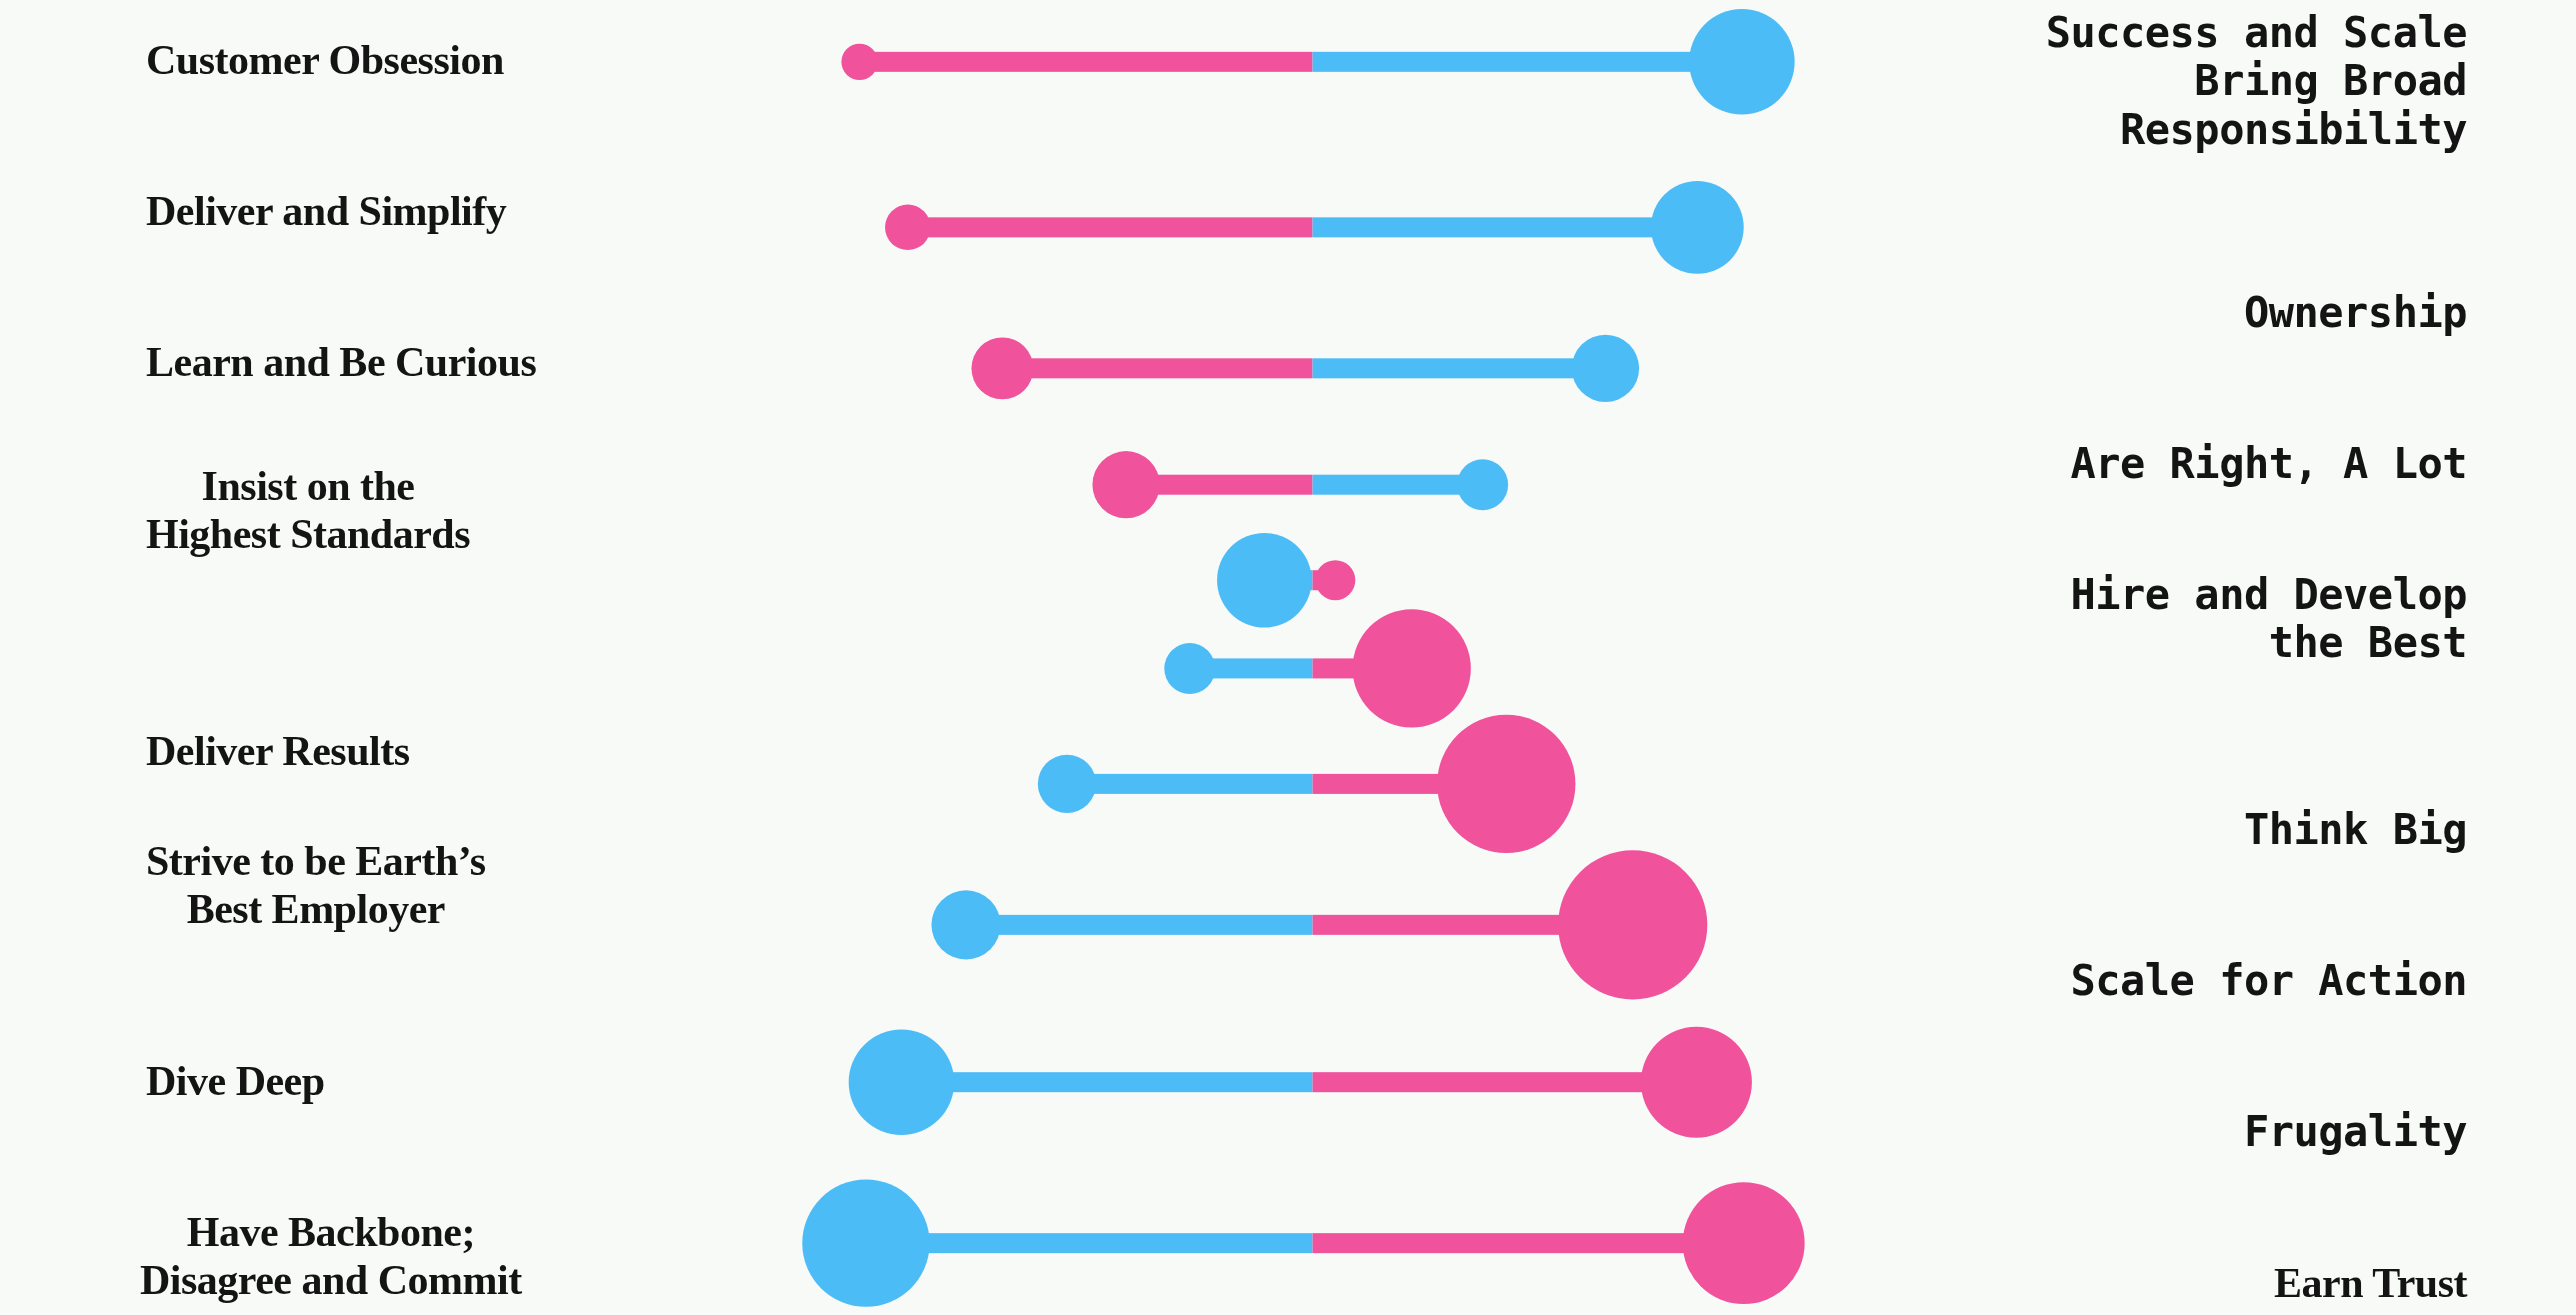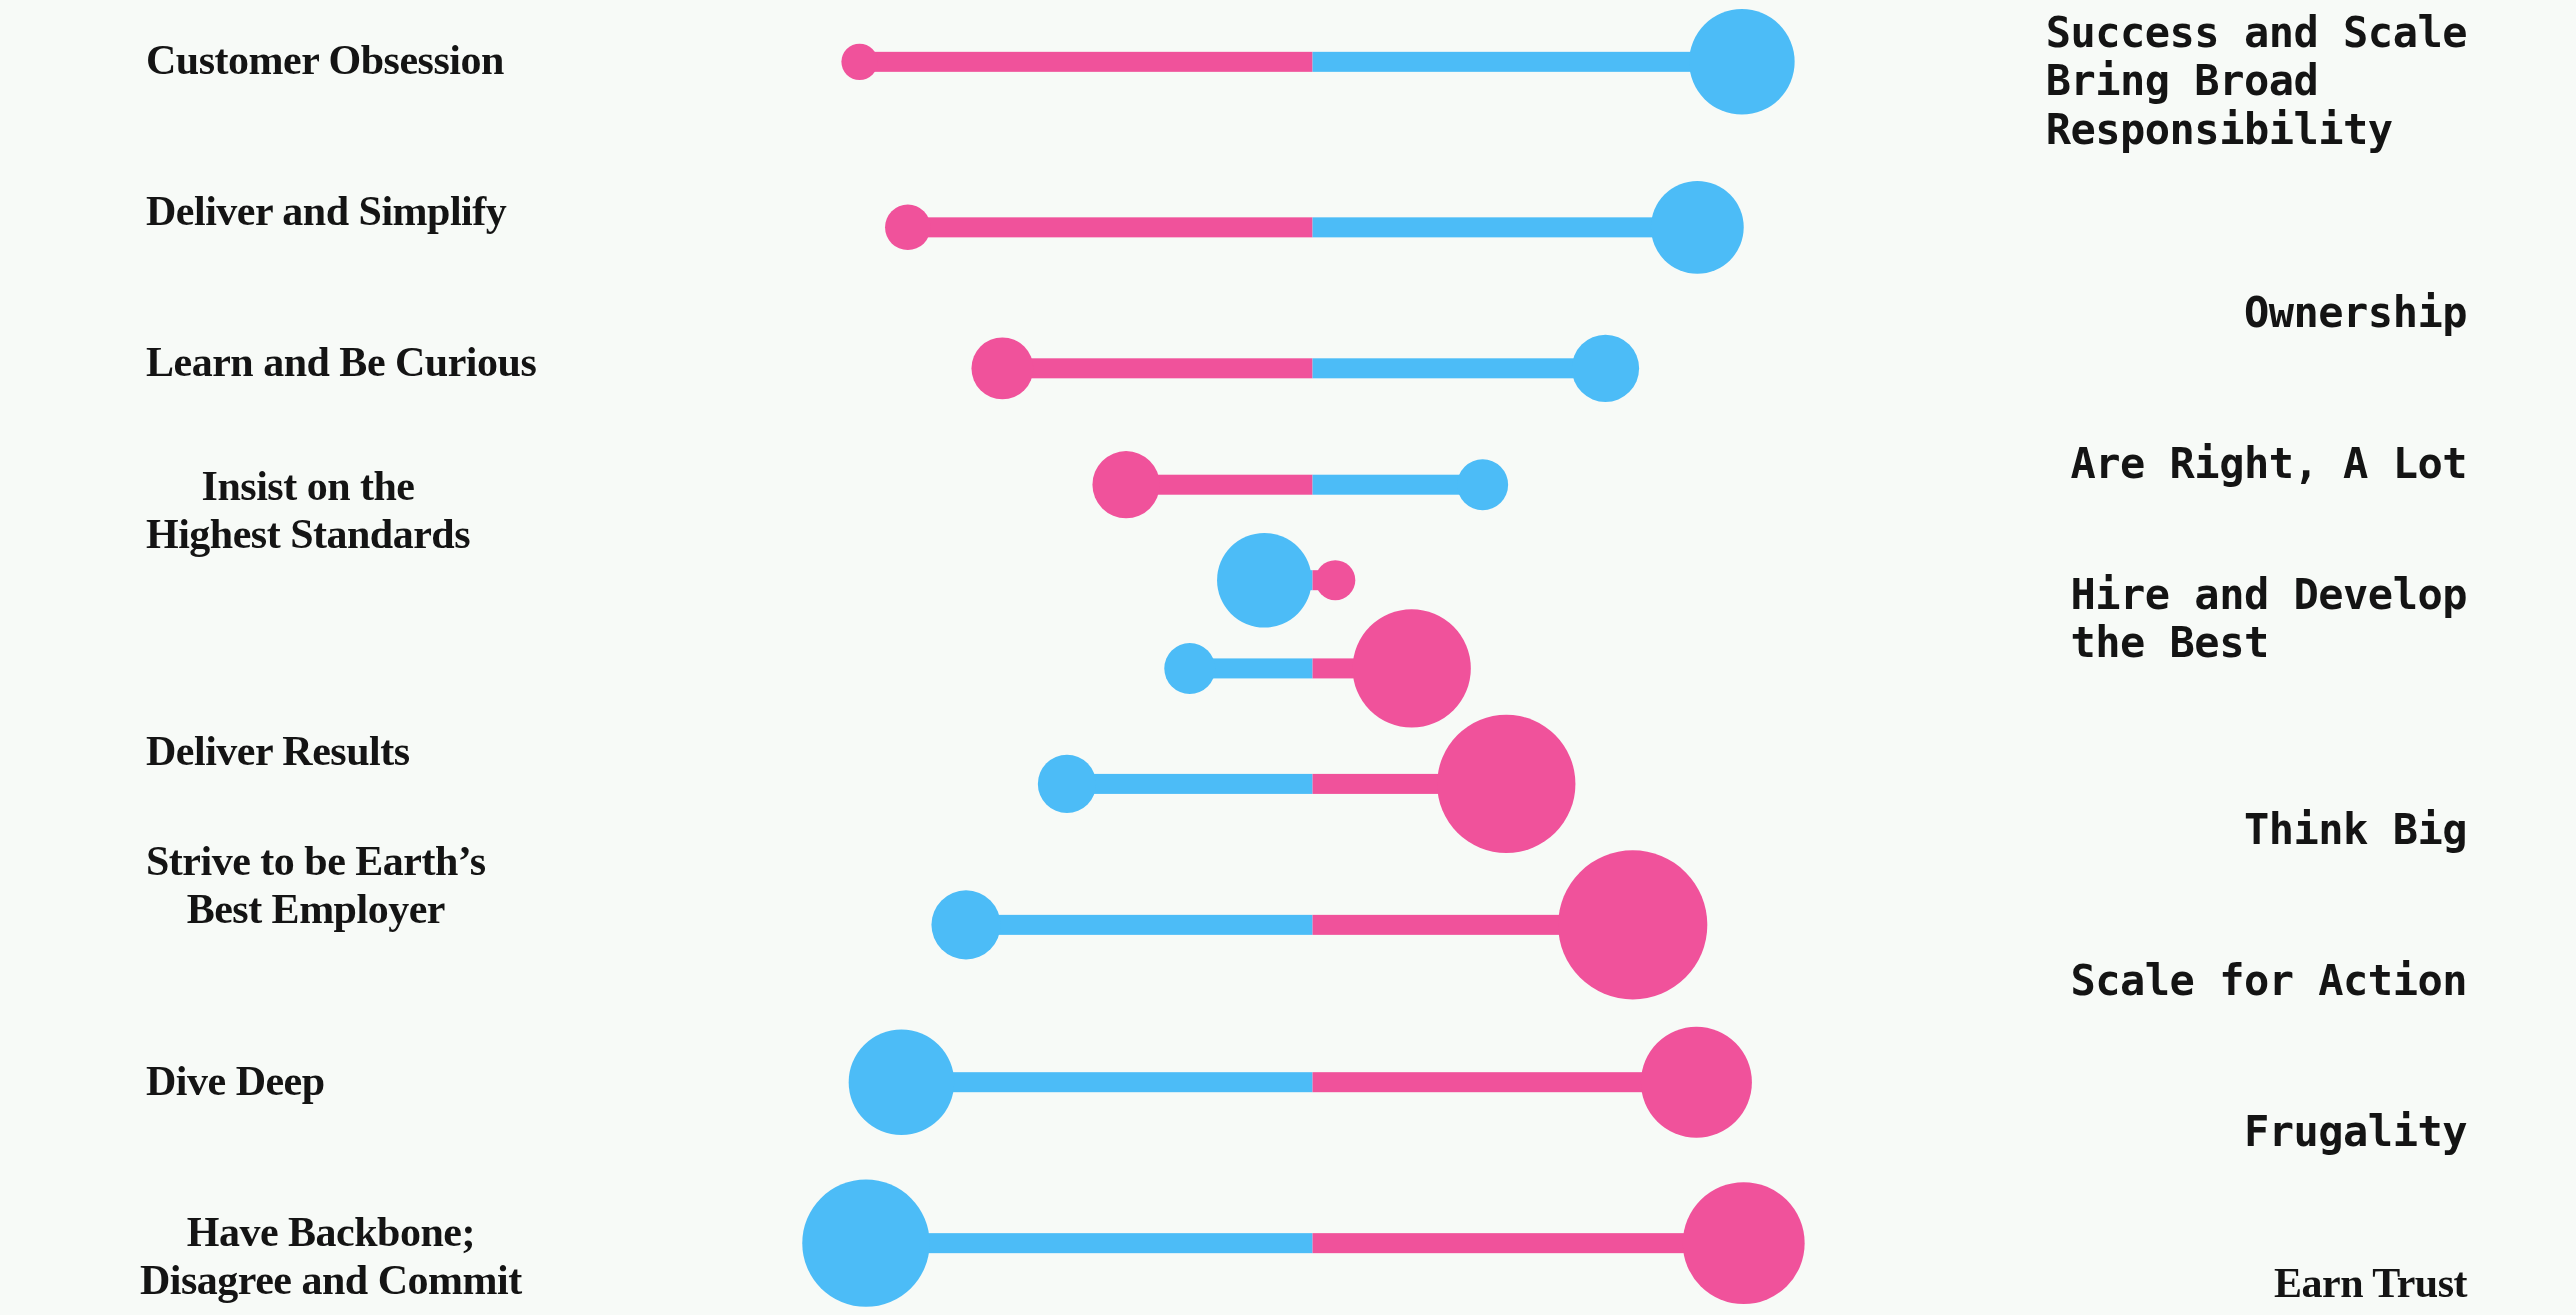--- a/index.html
+++ b/index.html
@@ -15,21 +15,21 @@
     position:absolute;
     color:#141414;
     font-weight:700;
     font-size:42px;
     line-height:1.15;
     letter-spacing:-0.5px;
     white-space:pre-line;
     font-family:"DejaVu Sans Mono","Liberation Mono",monospace;
   }
   .label.left{ text-align:center;font-family:Liberation Serif, serif; }
-  .label.right{ }
+  .label.right{ text-align:right; }
   svg#chart{position:absolute;left:0;top:0;width:2576px;height:1315px;display:block;}
 </style>
 </head>
 <body>
 
 <div id="stage">
   <svg id="chart" viewBox="0 0 2832 1446" preserveAspectRatio="none">
       <g>
         <rect x="945" y="57" width="498" height="22" fill="#f0529b"></rect>
         <rect x="1443" y="57" width="472" height="22" fill="#4cbcf7"></rect>

